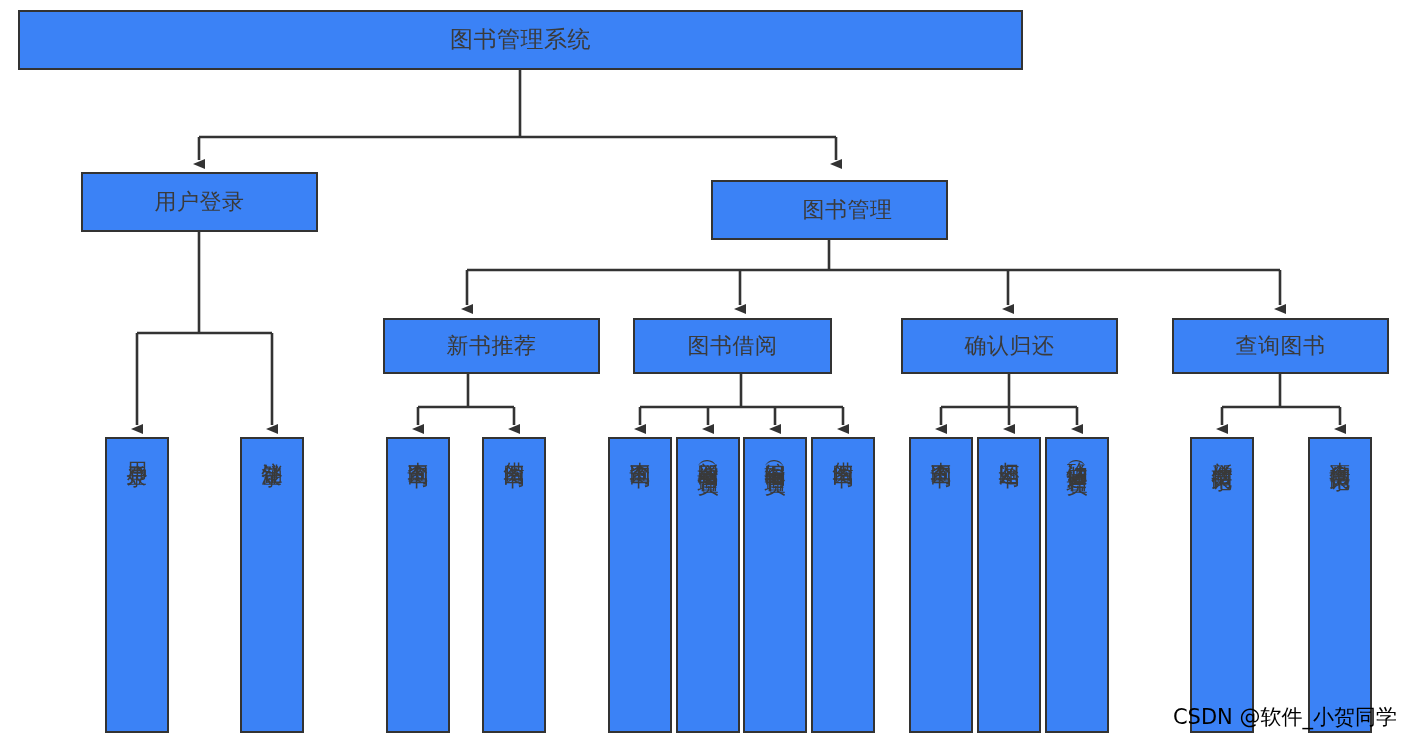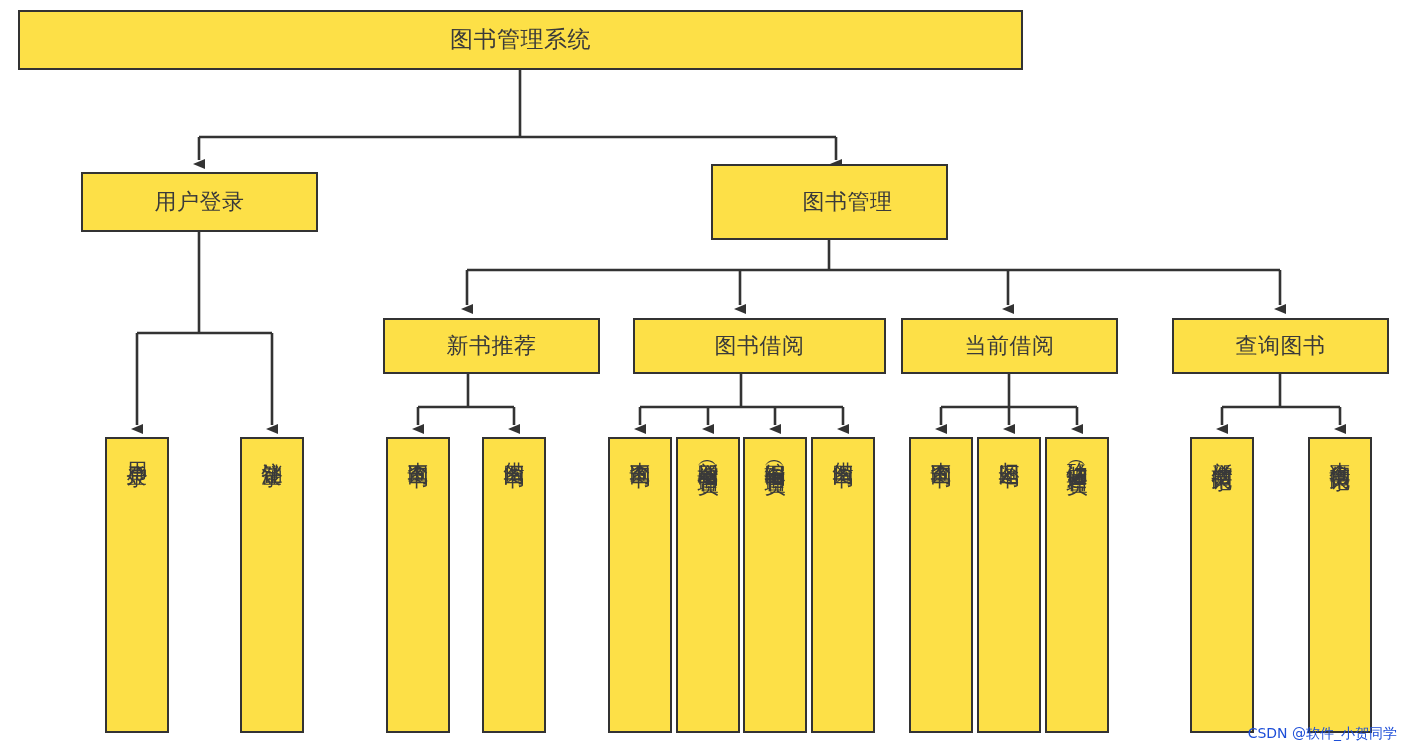--- a/index.html
+++ b/index.html
@@ -24,21 +24,21 @@
   svg#connectors {
     position: absolute;
     left: 0; top: 0;
     width: 1405px;
     height: 747px;
     pointer-events: none;
   }
   .node {
     position: absolute;
     box-sizing: border-box;
-    background: #fde047;
+    background: #3b82f6;
     border: 2px solid #333333;
     display: flex;
     align-items: center;
     justify-content: center;
     z-index: 2;
   }
   .node-label {
     color: #3a3a3a;
     text-align: center;
     line-height: 1.18;
@@ -62,23 +62,23 @@
     writing-mode: vertical-rl;
     text-orientation: upright;
     font-size: 21px;
     line-height: 1.05;
     letter-spacing: 2px;
     white-space: nowrap;
   }
   .watermark {
     position: absolute;
     right: 8px;
-    bottom: 4px;
-    font-size: 14px;
-    color: #1d4ed8;
+    bottom: 16px;
+    font-size: 21px;
+    color: #000000;
     z-index: 5;
     white-space: nowrap;
     user-select: none;
   }
 </style>
 </head>
 <body>
 
 <div id="diagram-root">
 
@@ -133,34 +133,34 @@
   </svg>
 
   <div class="node horiz root" style="left:18px; top:10px; width:1005px; height:60px;">
     <span class="node-label">图书管理系统</span>
   </div>
 
   <div class="node horiz" style="left:81px; top:172px; width:237px; height:60px;">
     <span class="node-label">用户登录</span>
   </div>
 
-  <div class="node horiz" style="left:711px; top:164px; width:237px; height:76px;padding-left:36px;">
+  <div class="node horiz" style="left:711px; top:180px; width:237px; height:60px;padding-left:36px;">
     <span class="node-label">图书管理</span>
   </div>
 
   <div class="node horiz" style="left:360px; top:318px; width:217px; height:56px;margin-left:23px;">
     <span class="node-label">新书推荐</span>
   </div>
 
-  <div class="node horiz" style="left:633px; top:318px; width:253px; height:56px;align-items:center;">
+  <div class="node horiz" style="left:633px; top:318px; width:199px; height:56px;align-items:center;">
     <span class="node-label">图书借阅</span>
   </div>
 
   <div class="node horiz" style="left:901px; top:318px; width:217px; height:56px;">
-    <span class="node-label">当前借阅</span>
+    <span class="node-label">确认归还</span>
   </div>
 
   <div class="node horiz" style="left:1172px; top:318px; width:217px; height:56px;">
     <span class="node-label">查询图书</span>
   </div>
 
   <div class="node vert" style="left:105px; top:437px; width:64px; height:296px;">
     <span class="node-label">用户登录</span>
   </div>
 

